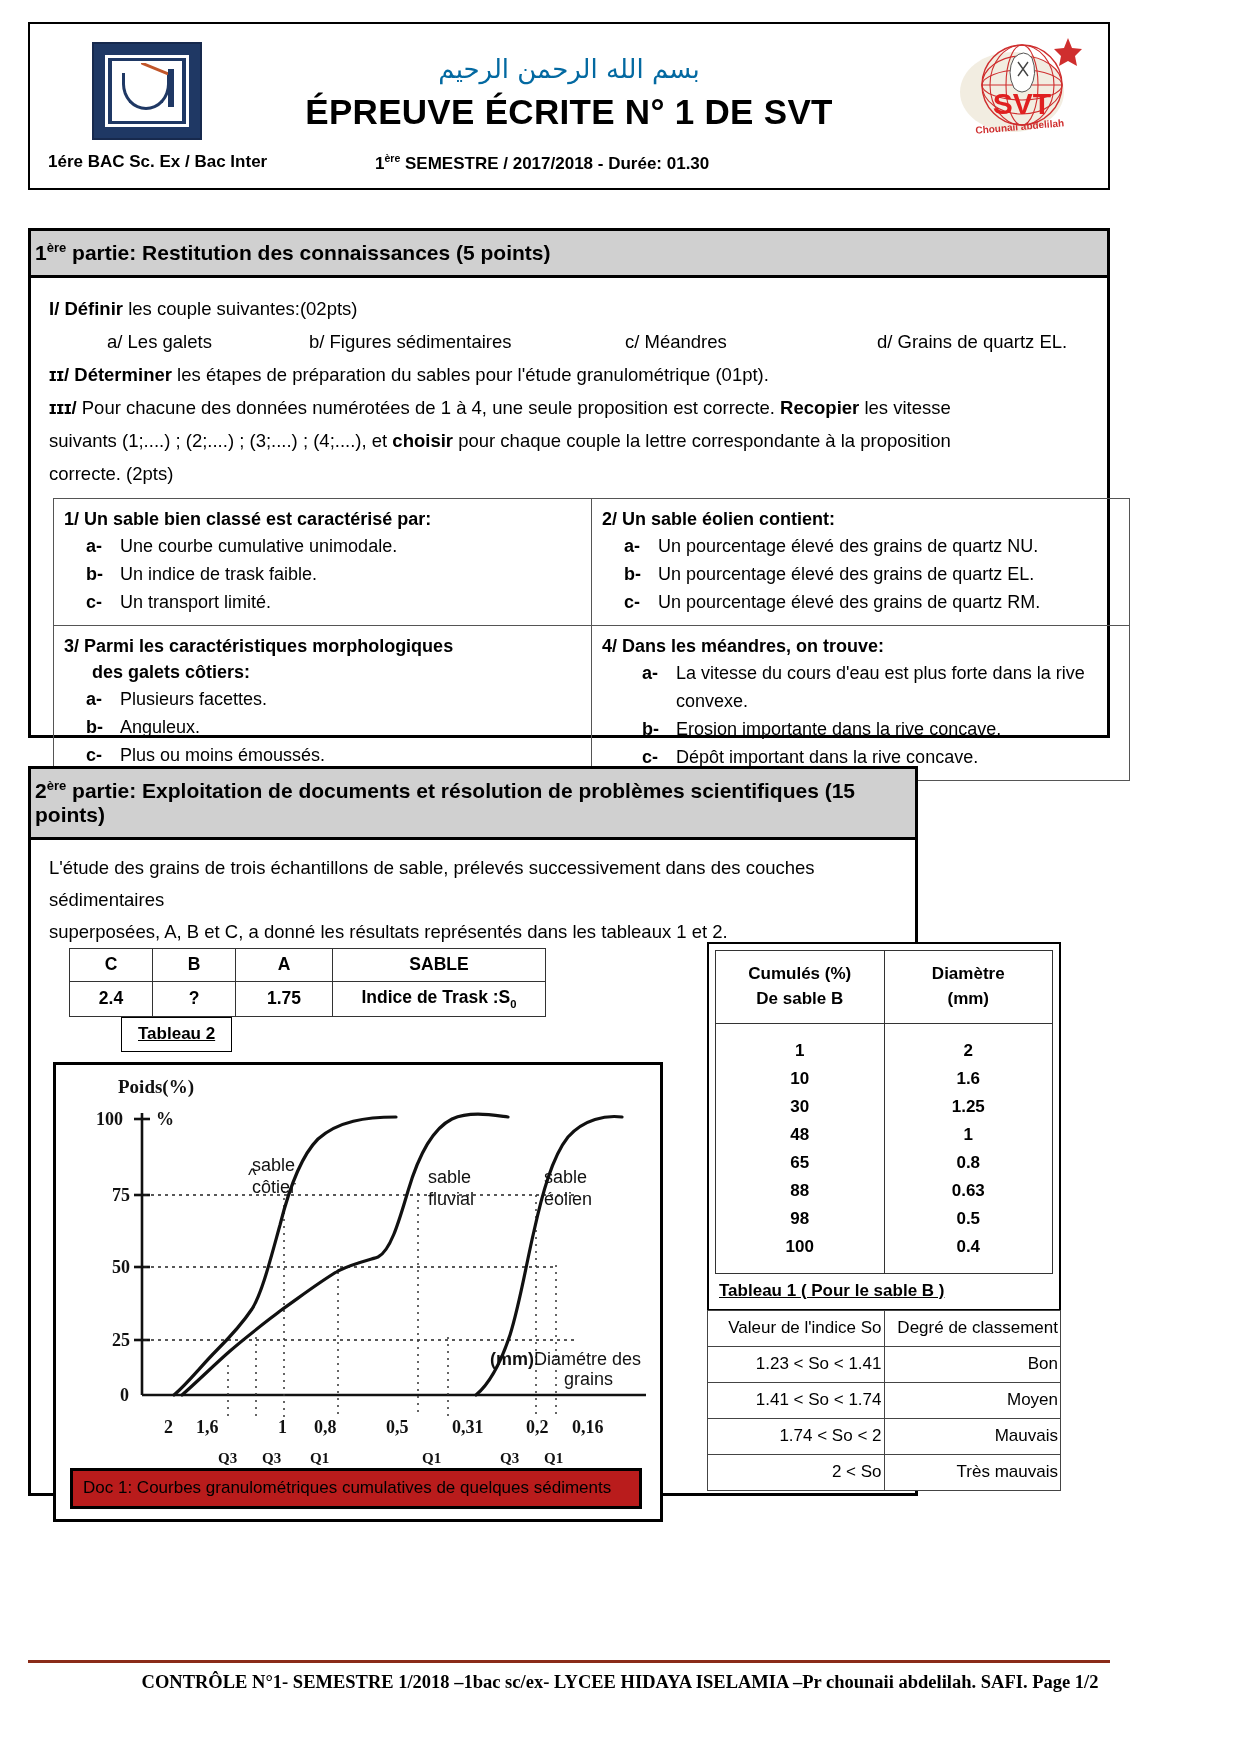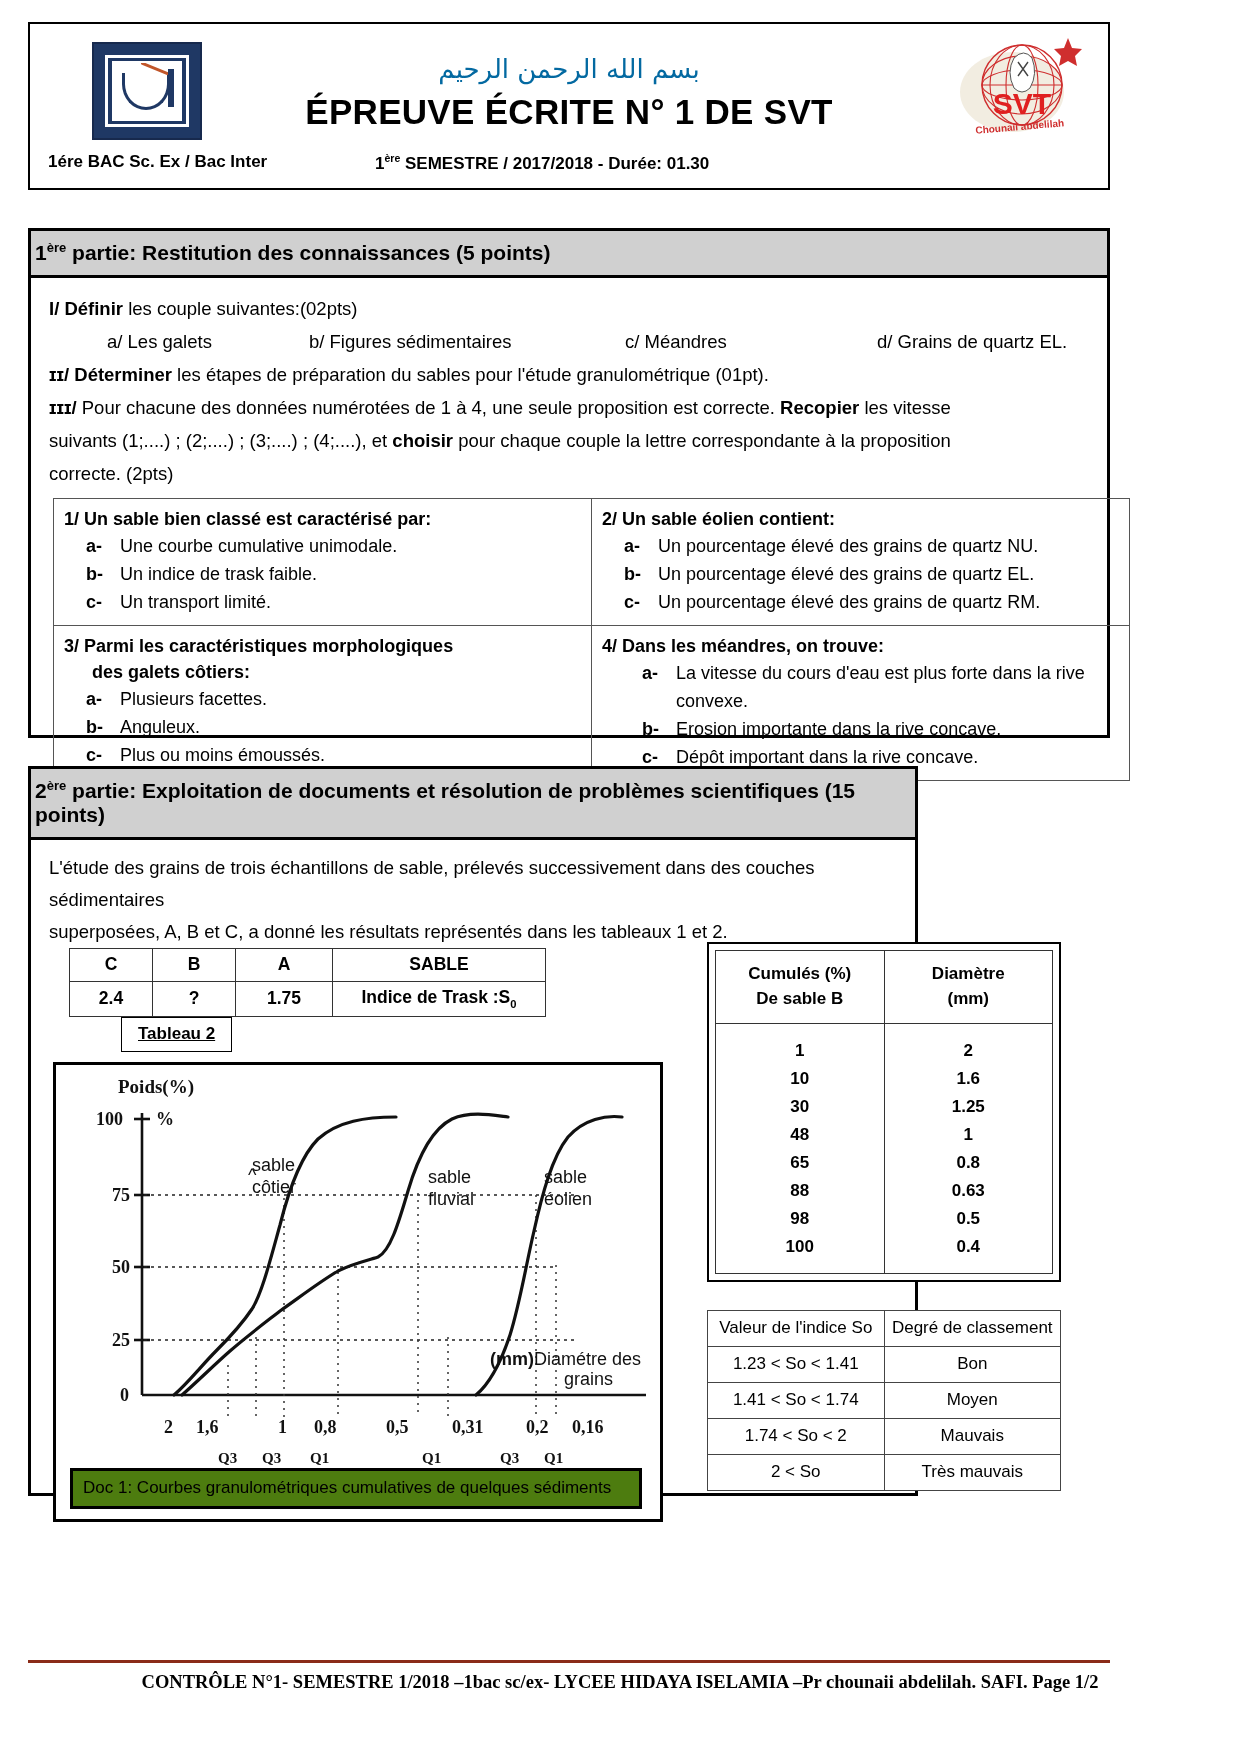--- a/index.html
+++ b/index.html
@@ -136,37 +136,37 @@
   .t1 tr.first td{border-top:1px solid #333;padding-top:14px;}
   .t1 tr.last td{padding-bottom:14px;border-bottom:1px solid #333;}
   .t1-cap{font-weight:bold;font-size:17px;padding:7px 0 2px 4px;}
   .t1-cap span{text-decoration:underline;}
 
   .t3{
     position:absolute;left:676px;top:470px;width:354px;border-collapse:collapse;table-layout:fixed;
     background:#fff;
   }
   .t3 td,.t3 th{
-    border:1px solid #444;text-align:center;font-size:17px;padding:7px 2px 8px;font-weight:normal;
+    border:1px solid #444;text-align:right;font-size:17px;padding:7px 2px 8px;font-weight:normal;
     font-family:"Liberation Sans", sans-serif;
     margin-top:18px;
   }
   .t3 th{font-weight:normal;}
 
   
   .footer-rule{
     position:absolute;left:28px;top:1660px;width:1082px;height:3px;background:#8a2b18;
   }
   .footer-text{
     position:absolute;left:0;right:0;top:1672px;text-align:center;
     font-family:"Liberation Serif", serif;font-weight:bold;font-size:18.5px;
   }
   .doc1-cap{
     position:absolute;left:14px;bottom:10px;width:572px;border:3px solid #000;
-    background:#4d7c0f;font-size:17px;padding:7px 8px 8px 10px;box-sizing:border-box;
+    background:#b91c1c;font-size:17px;padding:7px 8px 8px 10px;box-sizing:border-box;
     font-family:"Liberation Sans", sans-serif;
   }
 </style>
 </head>
 <body>
 
 <div class="page">
 
   <div class="header">
 
@@ -470,20 +470,21 @@
           <tr>
                 <td>98</td>
                 <td>0.5</td>
               </tr>
           <tr class="last">
                 <td>100</td>
                 <td>0.4</td>
               </tr>
         </tbody>
           </table>
+        <div class="t1-cap"><span>Tableau 1 ( Pour le sable B )</span></div>
       </div>
 
       <table class="t3">
         <tbody>
             <tr>
           <th>Valeur de l'indice So</th>
           <th>Degré de classement</th>
         </tr>
         <tr>
               <td>1.23 &lt; So &lt; 1.41</td>

